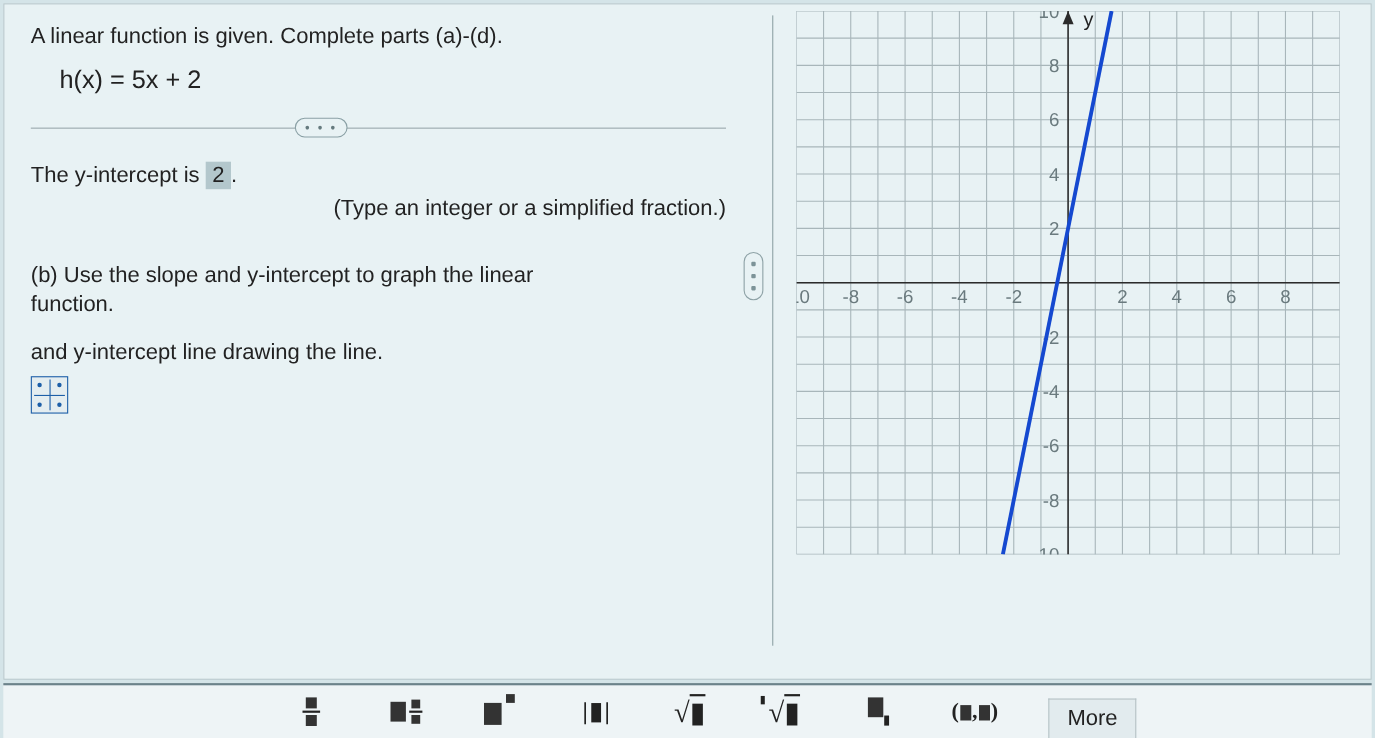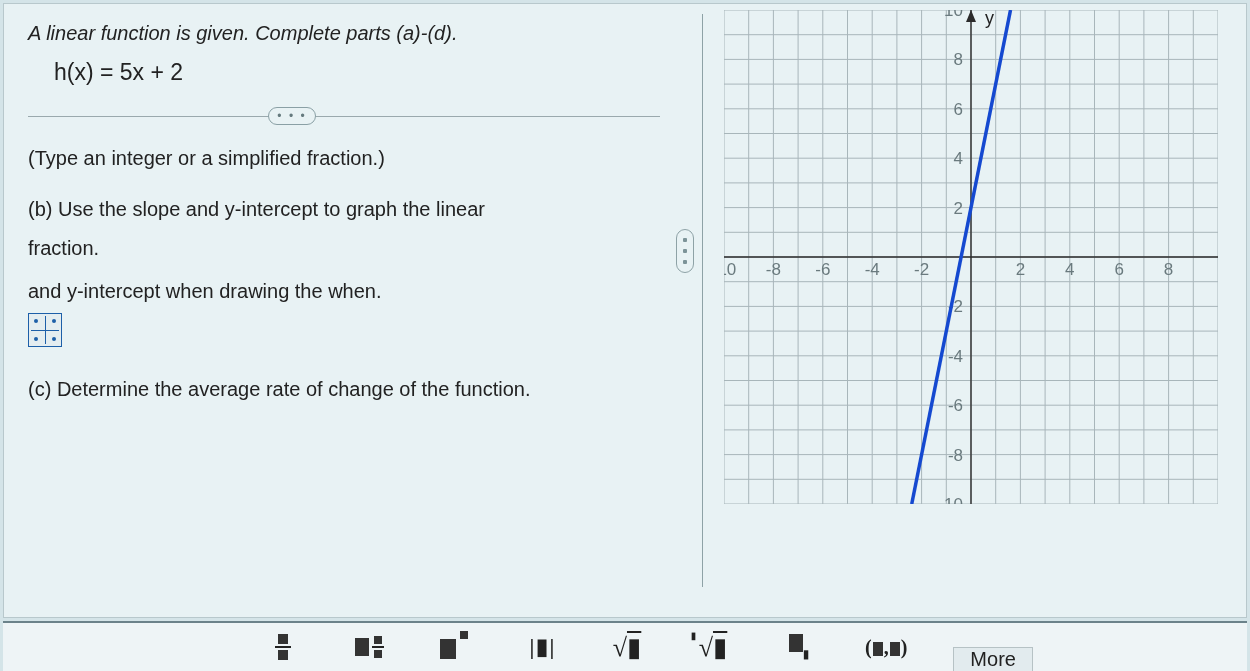--- a/index.html
+++ b/index.html
@@ -24,21 +24,21 @@
   }
   .left {
     width: 680px;
     padding: 18px 24px 18px 24px;
     position: relative;
   }
   .right {
     flex: 1;
     position: relative;
   }
-  .question-text { margin-bottom: 14px; font-style: italic; }
+  .question-text { margin-bottom: 14px; }
   .formula { margin-left: 26px; margin-bottom: 26px; font-size: 23px; }
   .hr-wrap {
     position: relative;
     margin-bottom: 30px;
     margin-top: 30px;
   }
   .hr-line {
     border: none;
     border-top: 1px solid #9aa9ad;
     margin: 0;
@@ -61,22 +61,22 @@
     cursor: pointer;
   }
   .line1 { margin-bottom: 6px; }
   .answer-box {
     display: inline-block;
     background: #b3c7cc;
     padding: 1px 6px;
     color: #222;
     font-weight: 500;
   }
-  .hint { margin-bottom: 28px; }
-  .part-b1 { margin-bottom: 16px; }
+  .hint { margin-bottom: 38px; text-align: right; }
+  .part-b1 { margin-bottom: 4px; }
   .part-b2 { margin-bottom: 20px; }
   .part-use1 { margin-bottom: 0px; }
   .part-use2 { margin-bottom: 10px; }
   .graph-tool-icon {
     width: 34px; height: 34px;
     border: 1.5px solid #1d5fa8;
     display: inline-block;
     margin-bottom: 26px;
     position: relative;
     background: #e4edf0;
@@ -164,21 +164,21 @@
   }
   .tb-item.more {
     font-family: Arial, sans-serif;
     font-size: 20px;
     color: #222;
     background: #e2ebee;
     border-top: 1px solid #b6c2c5;
     border-left: 1px solid #b6c2c5;
     border-right: 1px solid #b6c2c5;
     padding: 4px 16px;
-    height: 24px;
+    height: 36px;
     align-self: flex-end;
   }
   .frac-icon {
     display:flex;flex-direction:column;align-items:center;line-height:0.6;
     font-size:14px;color:#222;
   }
   .frac-icon .bar{width:16px;height:2px;background:#222;margin:2px 0;}
   .mixed-icon{display:flex;align-items:center;gap:3px;}
   .mixed-icon .whole{width:14px;height:18px;background:#333;}
   .super-icon{position:relative;width:30px;height:24px;}
@@ -197,35 +197,38 @@
 
   <div class="left">
     <p class="question-text">A linear function is given. Complete parts (a)-(d).</p>
     <p class="formula">h(x) = 5x + 2</p>
 
     <div class="hr-wrap">
       <hr class="hr-line">
       <div class="ellipsis-pill">• • •</div>
     </div>
 
+    <p class="line1">
+      <span>The y-intercept is </span>
+      <span class="answer-box">2</span><span>.</span>
+    </p>
     <p class="hint">(Type an integer or a simplified fraction.)</p>
 
     <p class="part-b1">(b) Use the slope and y-intercept to graph the linear</p>
-    <p class="part-b2">fraction.</p>
-
-    <p class="part-use2">and y-intercept when drawing the when.</p>
+    <p class="part-b2">function.</p>
+
+    <p class="part-use2">and y-intercept line drawing the line.</p>
 
     <div class="graph-tool-icon">
       <span class="dot" style="left:5px;top:5px"></span>
       <span class="dot" style="right:5px;top:5px"></span>
       <span class="dot" style="left:5px;bottom:5px"></span>
       <span class="dot" style="right:5px;bottom:5px"></span>
     </div>
 
-    <p class="part-c">(c) Determine the average rate of change of the function.</p>
 
   </div>
 
   <div class="v-sep"></div>
   <div class="v-scroll">
     <div class="d"></div>
       <div class="d"></div>
       <div class="d"></div>
   </div>
 

